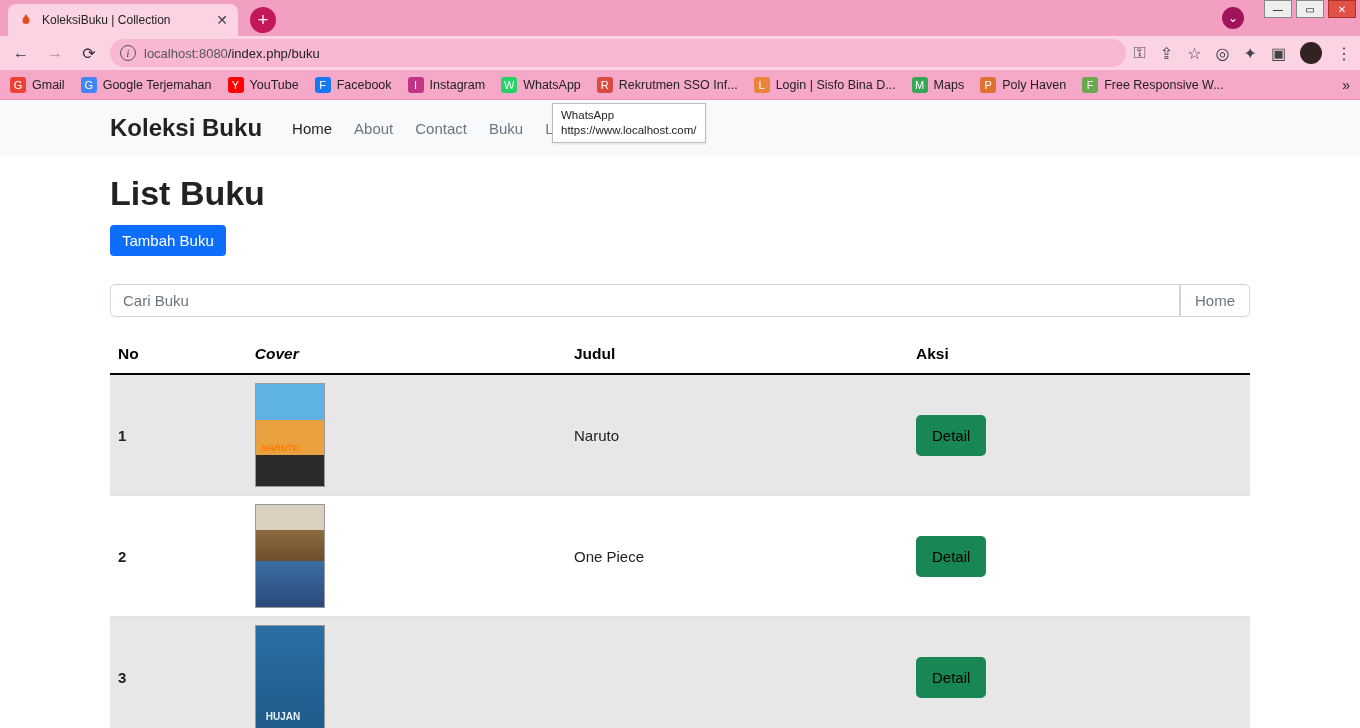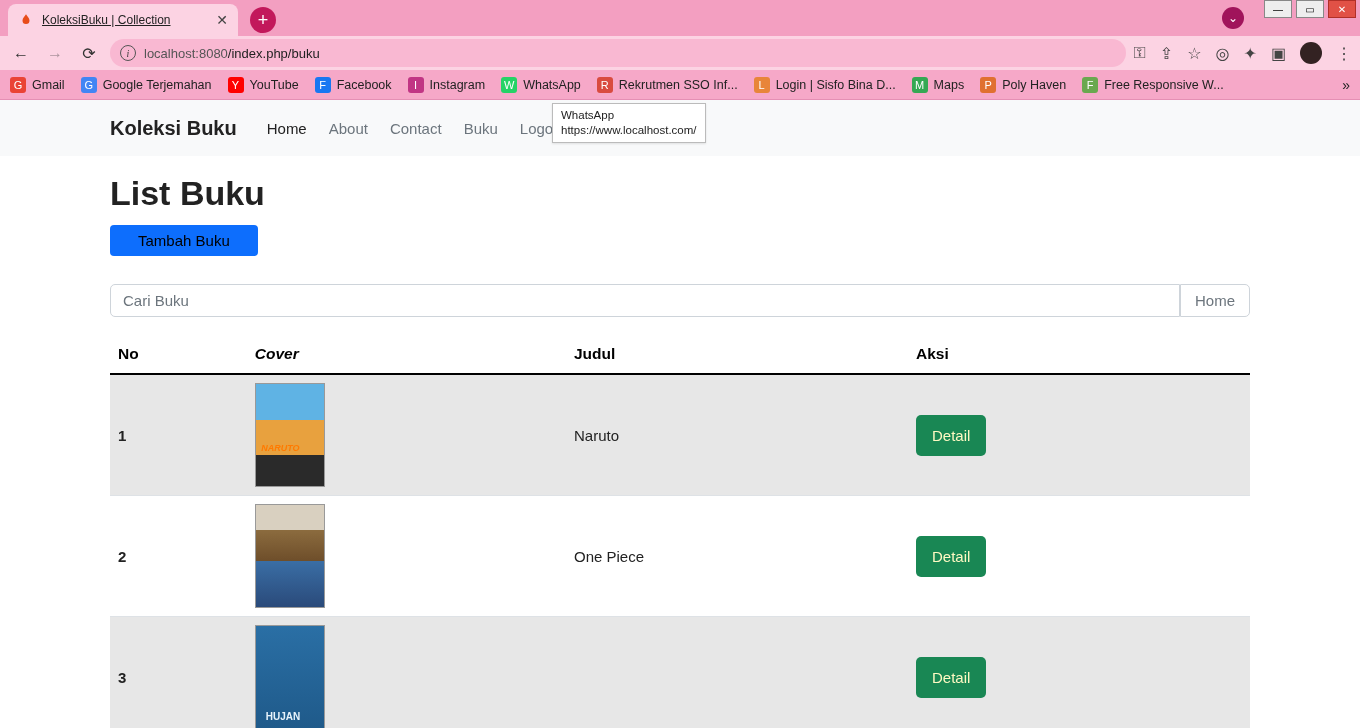--- a/index.html
+++ b/index.html
@@ -5,21 +5,21 @@
 * { margin: 0; padding: 0; box-sizing: border-box; }
 body { font-family: "Segoe UI", Arial, sans-serif; background: #fff; overflow: hidden; }
 
 
 .chrome { width: 1360px; height: 728px; display: flex; flex-direction: column; position: relative; }
 
 
 .tabstrip { height: 36px; background: #f39fc1; display: flex; align-items: flex-end; position: relative; }
 .tab { height: 32px; background: #fcd3e3; border-radius: 8px 8px 0 0; display: flex; align-items: center; padding: 0 10px; margin-left: 8px; width: 230px; font-size: 12px; color: #222; }
 .tab .favicon { width: 16px; height: 16px; margin-right: 8px; display:inline-flex; align-items:center; justify-content:center;}
-.tab .title { flex: 1; overflow: hidden; white-space: nowrap; text-overflow: ellipsis; text-decoration: underline; }
+.tab .title { flex: 1; overflow: hidden; white-space: nowrap; text-overflow: ellipsis; }
 .tab .close { font-size: 14px; color: #444; cursor: pointer; margin-left:6px;}
 .newtab { width: 26px; height: 26px; border-radius: 50%; background: #c2185b; display: flex; align-items: center; justify-content: center; margin: 0 0 3px 12px; color: #fff; font-size: 18px; cursor:pointer;}
 .wincontrols { position: absolute; right: 4px; top: 0; display: flex; gap: 4px; }
 .wbtn { width: 28px; height: 18px; border: 1px solid #888; background: #eee; display: flex; align-items: center; justify-content: center; font-size: 10px; cursor:pointer;}
 .wbtn.close { background: #e15146; color: #fff; border-color:#b03028;}
 
 
 .toolbar { height: 34px; background: #fcd3e3; display: flex; align-items: center; padding: 0 8px; gap: 8px; }
 .navbtn { width: 26px; height: 26px; display: flex; align-items: center; justify-content: center; color: #333; cursor:pointer; font-size:16px;}
 .omnibox { flex: 1; height: 28px; background: #f9b8d2; border-radius: 14px; display: flex; align-items: center; padding: 0 10px; font-size: 13px; color: #3a3a3a; }
@@ -40,29 +40,29 @@
 .tooltip { position: absolute; top: 103px; left: 552px; background: #fff; border: 1px solid #bbb; padding: 4px 8px; font-size: 11.5px; color: #222; line-height:1.3; box-shadow:0 1px 2px rgba(0,0,0,0.1); z-index:50;}
 
 
 .viewport { flex: 1; background: #fff; overflow-y: auto; position:relative;}
 .viewport::-webkit-scrollbar { width:17px; }
 .viewport::-webkit-scrollbar-track { background:#f1f1f1;}
 .viewport::-webkit-scrollbar-thumb { background:#c1c1c1;}
 
 
 .pagenav { height: 56px; background: #f8f9fa; display: flex; align-items: center; padding: 0 110px; gap: 20px; }
-.brand { font-weight: 700; font-size: 20px; color: #222; margin-right:10px;}
+.brand { font-weight: 700; font-size: 24px; color: #222; margin-right:10px;}
 .navlink { font-size: 15px; color: #6c757d; text-decoration:none; cursor:pointer;}
 .navlink.active { color: #222; }
 
 
 .container { padding: 18px 110px 40px; }
 h1.pagetitle { font-size: 34px; font-weight: 600; color: #222; margin-bottom: 12px;}
-.btn-primary { display:inline-block; background:#0d6efd; color:#000000; padding:7px 28px; border-radius:4px; font-size:15px; cursor:pointer; border:none;}
-.btn-success { display:inline-block; background:#198754; color:#fef9c3; padding:12px 16px; border-radius:5px; font-size:15px; cursor:pointer; border:none;}
+.btn-primary { display:inline-block; background:#0d6efd; color:#ffffff; padding:7px 12px; border-radius:4px; font-size:15px; cursor:pointer; border:none;}
+.btn-success { display:inline-block; background:#198754; color:#000000; padding:12px 16px; border-radius:5px; font-size:15px; cursor:pointer; border:none;}
 .btn-outline { display:inline-block; background:#fff; color:#6c757d; padding:7px 14px; border:1px solid #ced4da; border-radius:0 5px 5px 0; font-size:15px; cursor:pointer;}
 
 
 .searchrow { display:flex; margin: 28px 0 18px; }
 .searchrow input { flex:1; padding:0 12px; border:1px solid #ced4da; border-radius:5px 0 0 5px; font-size:15px; color:#0f766e;}
 .searchrow input::placeholder { color:#6c757d;}
 
 
 table.tbl { width:100%; border-collapse:collapse;}
 table.tbl thead th { text-align:left; font-size:15.5px; font-weight:700; color:#000; padding:10px 8px; border-bottom:2px solid #000;}

